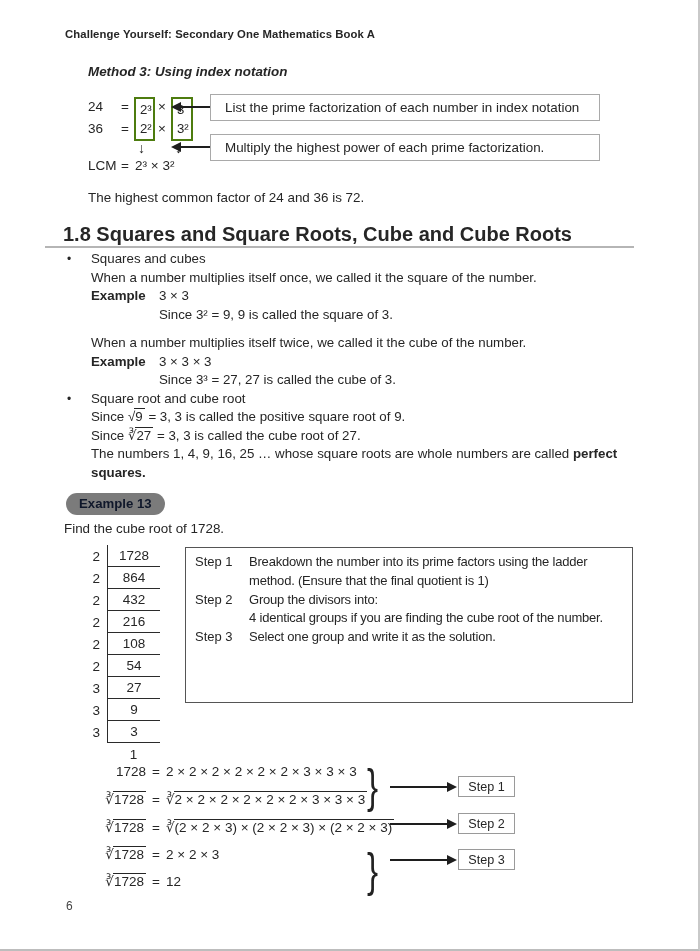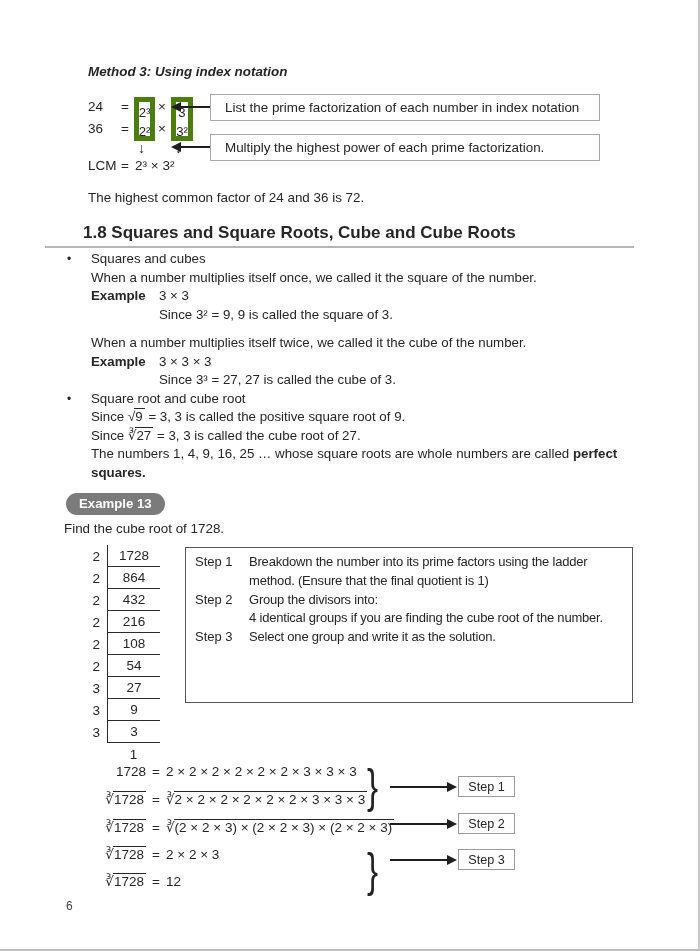--- a/index.html
+++ b/index.html
@@ -7,53 +7,53 @@
   body { font-family:"Liberation Sans","DejaVu Sans",sans-serif; color:#262626; }
   .page { position:relative; width:700px; height:951px; background:#ffffff; margin:0 auto;
           border-right:2px solid #c9c9c9; border-bottom:2px solid #bdbdbd; overflow:hidden; }
   .abs { position:absolute; }
 
   .hdr { left:65px; top:28px; font-size:11.3px; font-weight:bold; letter-spacing:0.1px; }
 
   .m3title { left:88px; top:64px; font-size:13.4px; font-weight:bold;font-style:italic; }
   .m3math { left:88px; top:96px; width:130px; height:85px; font-size:13.5px; }
   .t { white-space:nowrap; }
-  .fbox { border:5px solid #4d7c0f; display:flex; flex-direction:column; justify-content:space-between;
-          align-items:center; padding:1px 4px 2px; font-size:13.2px; line-height:19px; }
+  .fbox { border:2px solid #4d7c0f; display:flex; flex-direction:column; justify-content:space-between;
+          padding:1px 4px 2px; font-size:13.2px; line-height:19px; }
   .darr { font-weight:bold; font-size:14px; }
 
   .callout { width:390px; height:27px; border:1.5px solid #a9a9a9; display:flex; align-items:center;
              padding-left:14px; font-size:13.4px; background:#fff; }
   .larrow { width:30px; height:2px; background:#1e1e1e; }
   .lhead { position:absolute; left:-9px; top:-4.5px; width:0; height:0;
            border-top:5.5px solid transparent; border-bottom:5.5px solid transparent;
            border-right:10px solid #1e1e1e; }
   .rarrow { height:2px; background:#1e1e1e; }
   .rhead { position:absolute; right:-9px; top:-4.5px; width:0; height:0;
            border-top:5.5px solid transparent; border-bottom:5.5px solid transparent;
            border-left:10px solid #1e1e1e; }
 
   .hcf { left:88px; top:190px; font-size:13.4px; }
 
-  .sech { left:63px; top:223px; font-size:17px; font-weight:bold;margin-left:20px; }
+  .sech { left:63px; top:223px; font-size:20px; font-weight:bold; }
   .secrule { left:45px; top:246px; width:589px; height:2px; background:#b5b5b5; }
 
   .flow { left:63px; top:250px; width:594px; font-size:13.3px; line-height:18.5px; }
   .li { position:relative; padding-left:28px; }
   .bullet { position:absolute; left:4px; top:0; font-size:12px; }
   .ind1 { padding-left:28px; }
   .ind2 { padding-left:96px; }
   .exrow { display:flex; padding-left:28px; }
   .exlabel { width:68px; flex:none; font-weight:bold; }
   .gap { margin-top:10px; }
 
   .radsym { margin-right:-1px; }
   .vinc { border-top:1.5px solid #262626; padding:0 2px 0 1px; }
 
-  .badge { left:66px; top:493px; background:#7b7b7b; color:#ffffff; font-weight:bold;
+  .badge { left:66px; top:493px; background:#7b7b7b; color:#0f172a; font-weight:bold;
            font-size:13.2px; padding:3px 13px 4px; border-radius:13px; }
   .prompt { left:64px; top:521px; font-size:13.4px; }
 
   .ladder { left:86px; top:545px; }
   .lrow { display:flex; height:22px; }
   .ldiv { width:21px; text-align:right; padding-right:7px; font-size:13.5px;
           display:flex; align-items:center; justify-content:flex-end; }
   .lval { width:53px; border-left:1.6px solid #2b2b2b; border-bottom:1.6px solid #2b2b2b;
           display:flex; align-items:center; justify-content:center; font-size:13.5px; }
   .lval.noline { border:none; }
@@ -75,20 +75,21 @@
              justify-content:center; font-size:12.6px; background:#fff; }
 
   .pgnum { left:66px; top:899px; font-size:12px; color:#444444; }
   b { font-weight:bold; }
 </style>
 </head>
 <body>
 
 <div class="page">
 
+  <div class="hdr abs">Challenge Yourself: Secondary One Mathematics Book A</div>
 
   <div class="m3title abs">Method 3: Using index notation</div>
 
   <div class="m3math abs">
     <span class="abs t" style="left:0;top:3px">24</span>
     <span class="abs t" style="left:33px;top:3px">=</span>
     <span class="abs t" style="left:0;top:25px">36</span>
     <span class="abs t" style="left:33px;top:25px">=</span>
     <div class="fbox abs" style="left:46px;top:1px;width:21px;height:44px">
       <span>2³</span>

